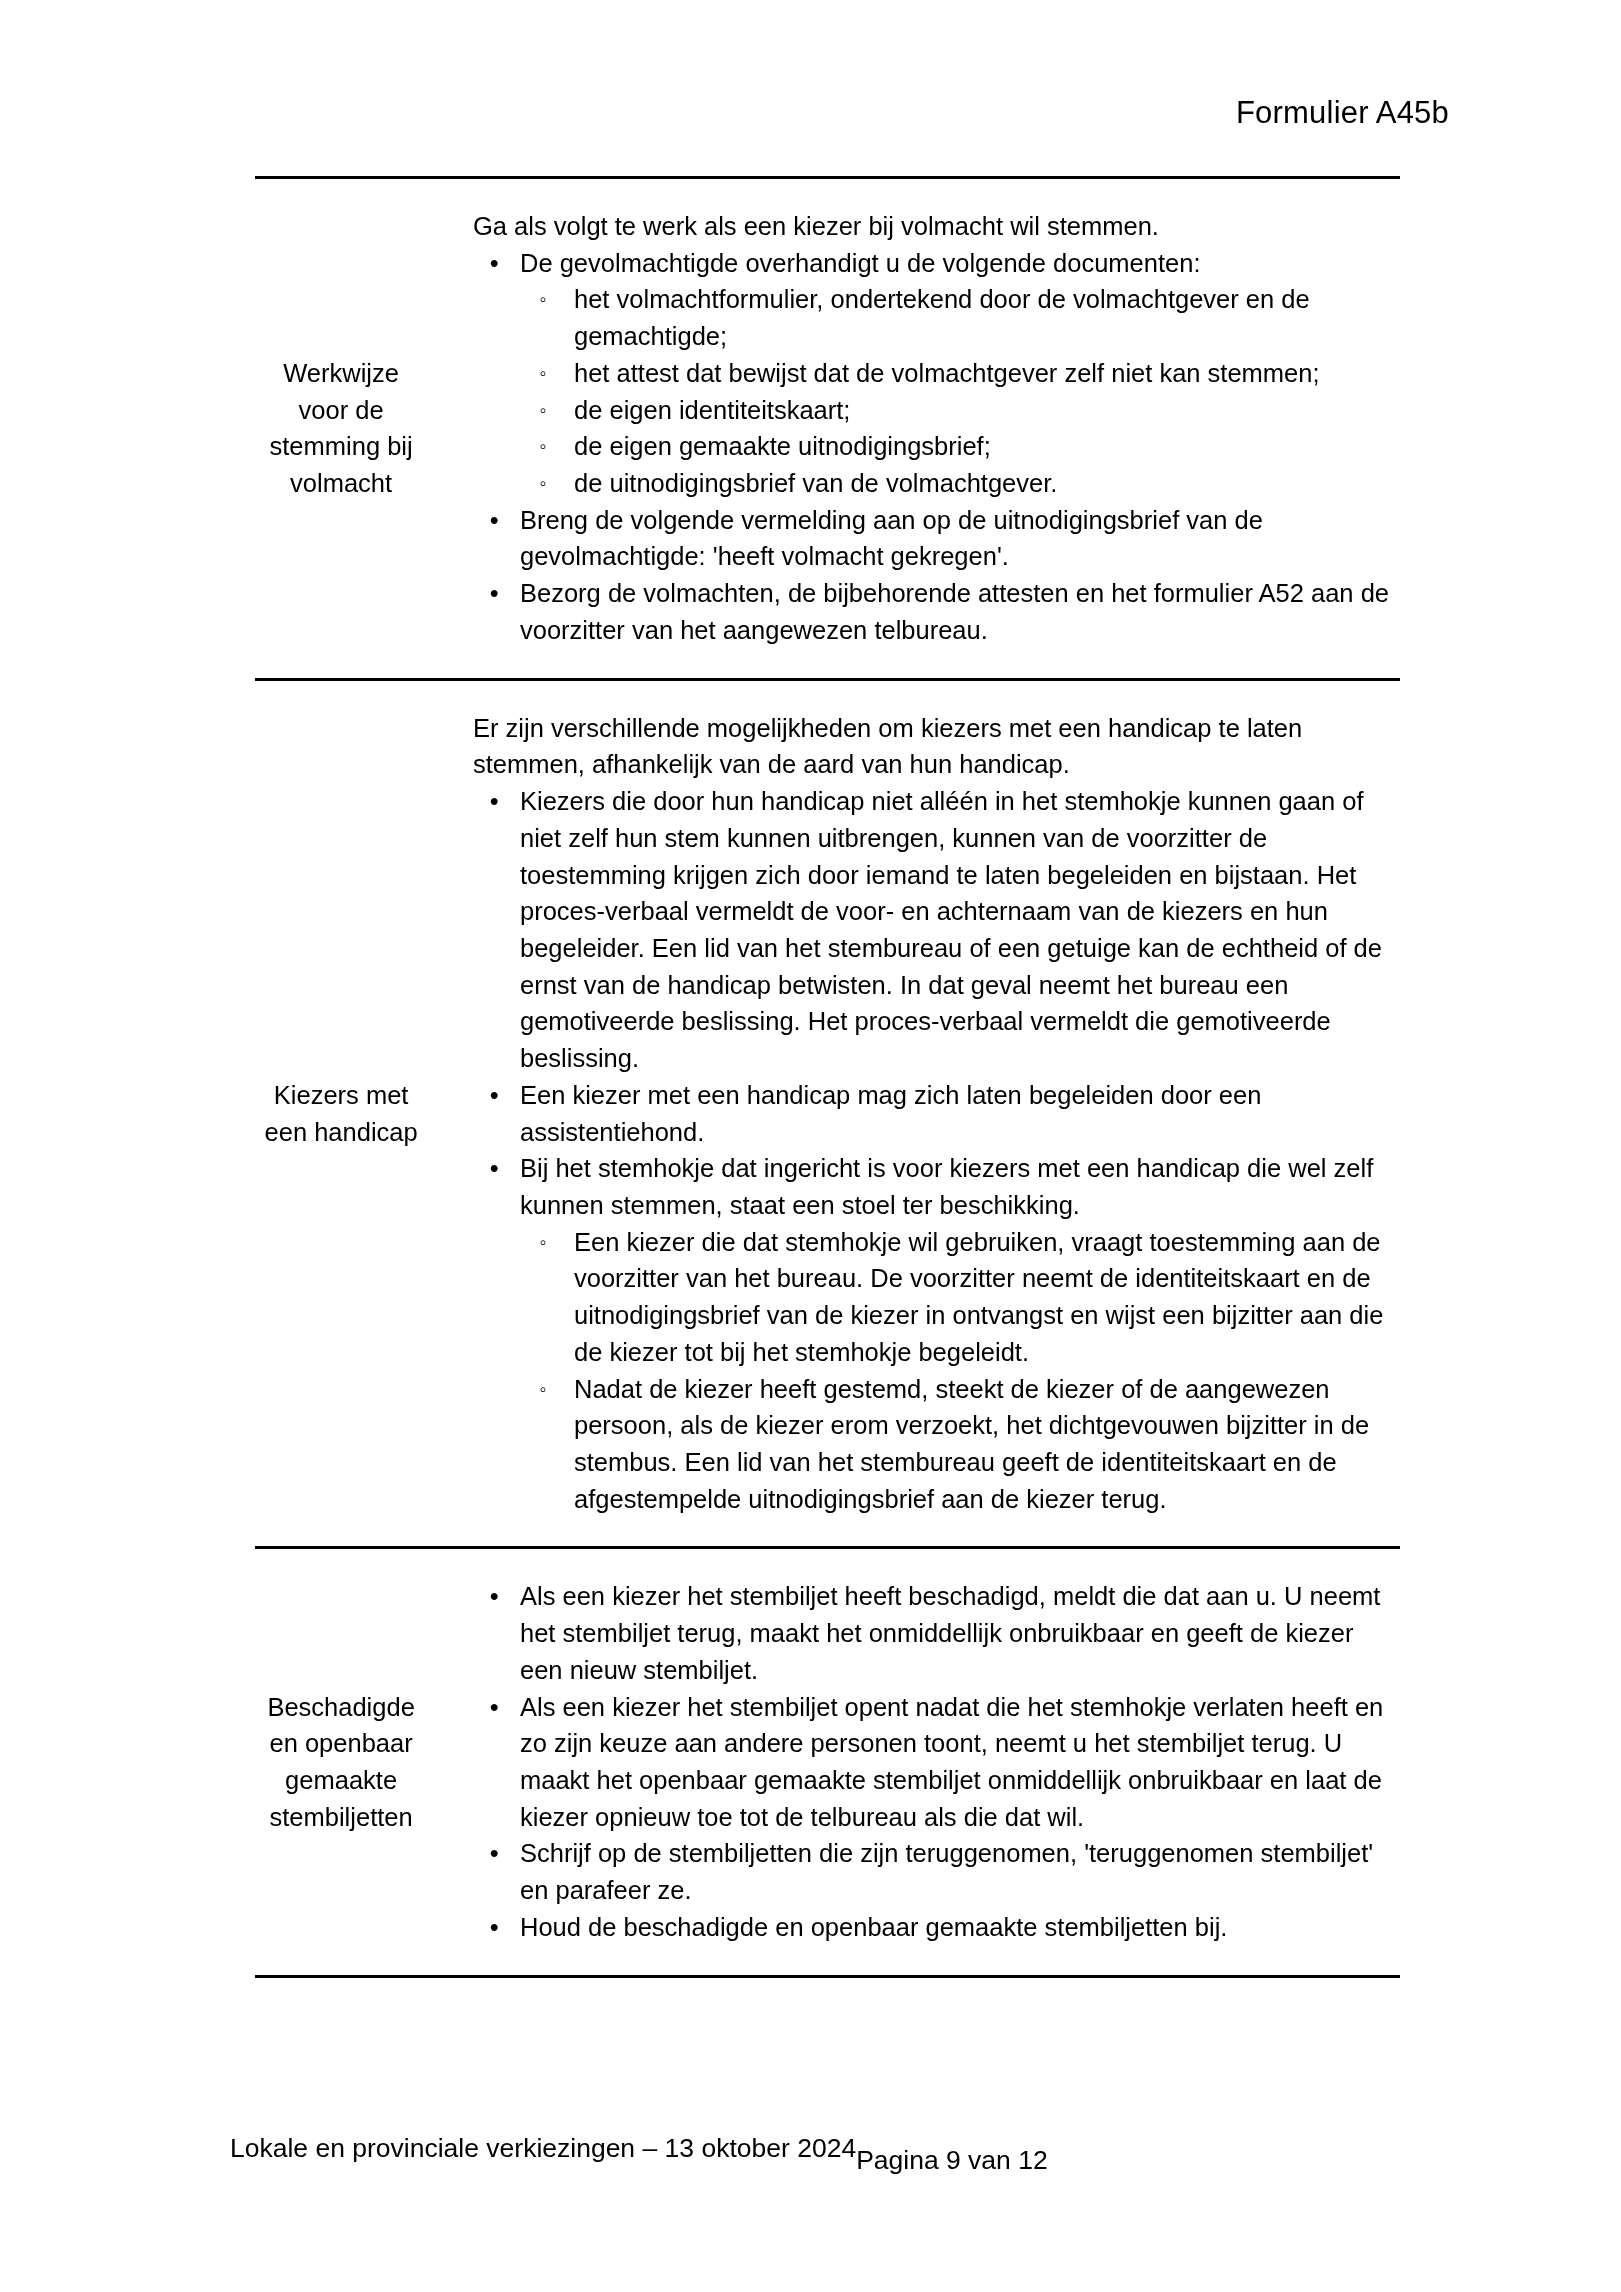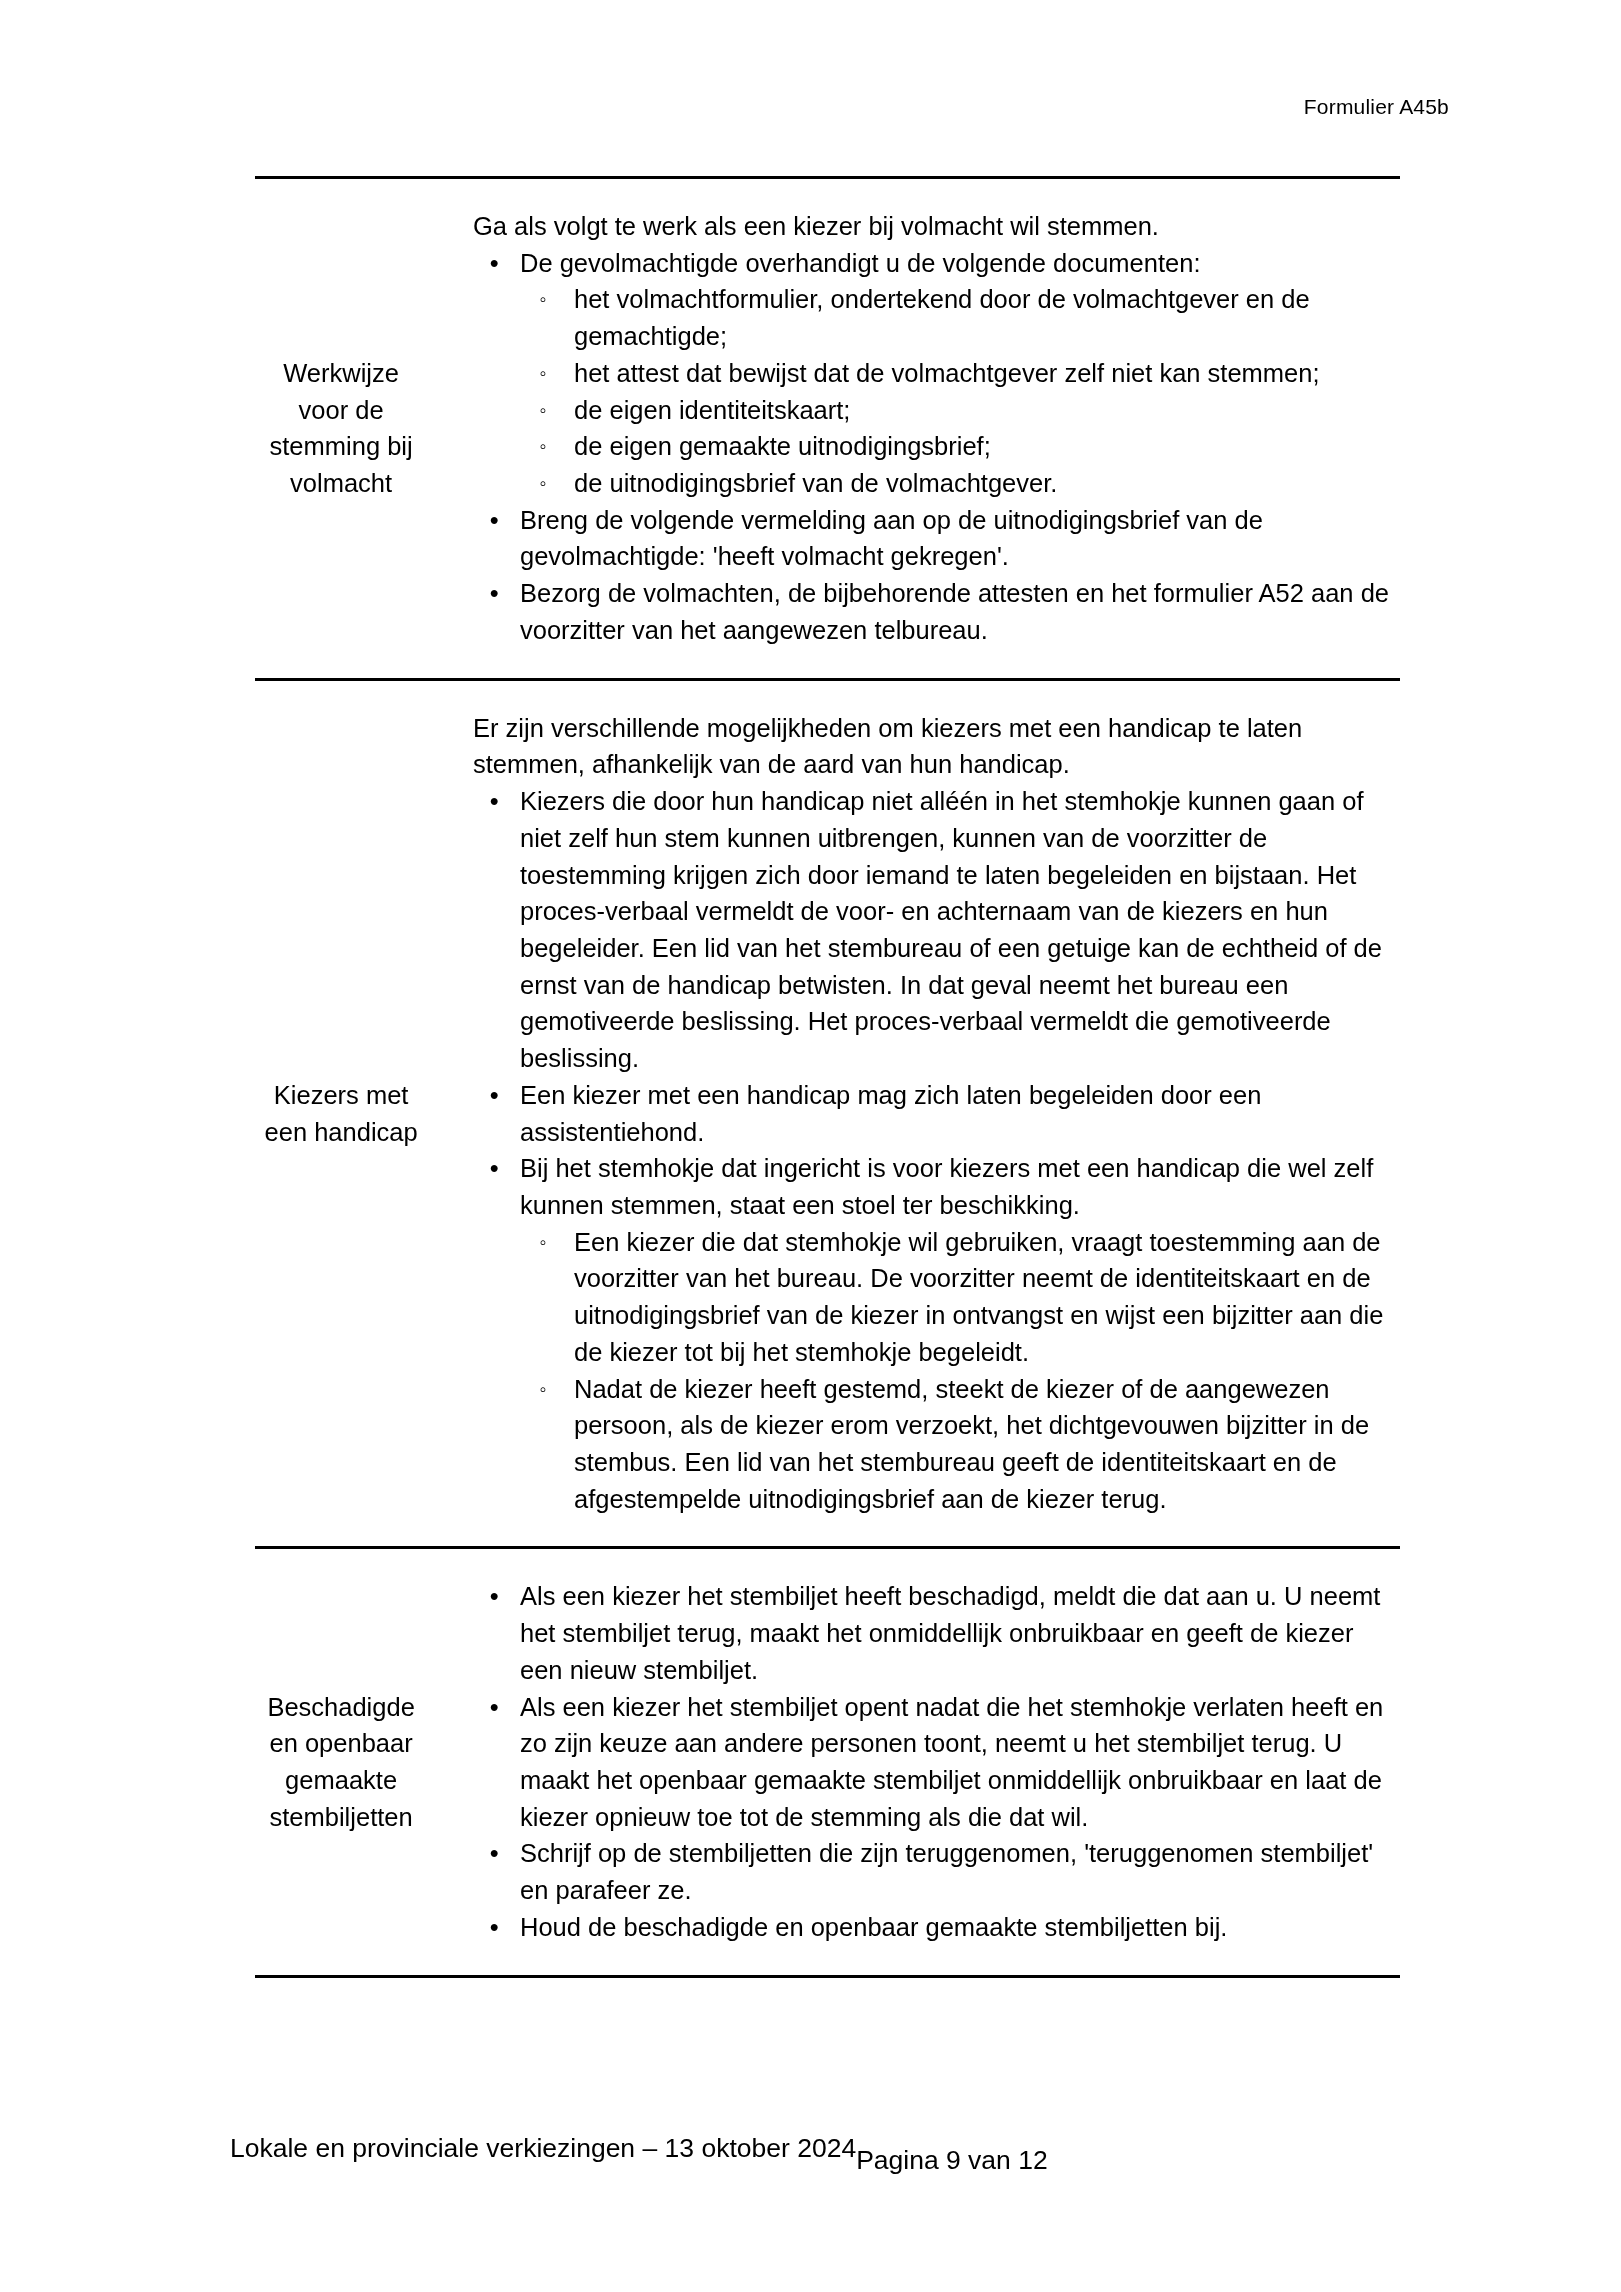--- a/index.html
+++ b/index.html
@@ -17,21 +17,21 @@
     height: 2293px;
     background: #ffffff;
     box-sizing: border-box;
     margin: 0 auto;
     overflow: hidden;
   }
   .header {
     position: absolute;
     top: 94px;
     right: 172px;
-    font-size: 21px;
+    font-size: 31px;
     line-height: 1.25;
     text-align: right;
     letter-spacing: 0.2px;
   }
   .content {
     position: absolute;
     left: 255px;
     right: 221px;
     top: 176px;
   }
@@ -209,21 +209,21 @@
         <div class="section">
           <div class="section-label">Beschadigde en openbaar gemaakte stembiljetten</div>
           <div class="section-body">
             <ul class="level1">
               <li>
                 <span class="bullet1">•</span>
                 <span class="li-text">Als een kiezer het stembiljet heeft beschadigd, meldt die dat aan u. U neemt het stembiljet terug, maakt het onmiddellijk onbruikbaar en geeft de kiezer een nieuw stembiljet.</span>
               </li>
               <li>
                 <span class="bullet1">•</span>
-                <span class="li-text">Als een kiezer het stembiljet opent nadat die het stemhokje verlaten heeft en zo zijn keuze aan andere personen toont, neemt u het stembiljet terug. U maakt het openbaar gemaakte stembiljet onmiddellijk onbruikbaar en laat de kiezer opnieuw toe tot de stemming als die dat wil.</span>
+                <span class="li-text">Als een kiezer het stembiljet opent nadat die het stemhokje verlaten heeft en zo zijn keuze aan andere personen toont, neemt u het stembiljet terug. U maakt het openbaar gemaakte stembiljet onmiddellijk onbruikbaar en laat de kiezer opnieuw toe tot de telbureau als die dat wil.</span>
               </li>
               <li>
                 <span class="bullet1">•</span>
                 <span class="li-text">Schrijf op de stembiljetten die zijn teruggenomen, 'teruggenomen stembiljet' en parafeer ze.</span>
               </li>
               <li>
                 <span class="bullet1">•</span>
                 <span class="li-text">Houd de beschadigde en openbaar gemaakte stembiljetten bij.</span>
               </li>
             </ul>

